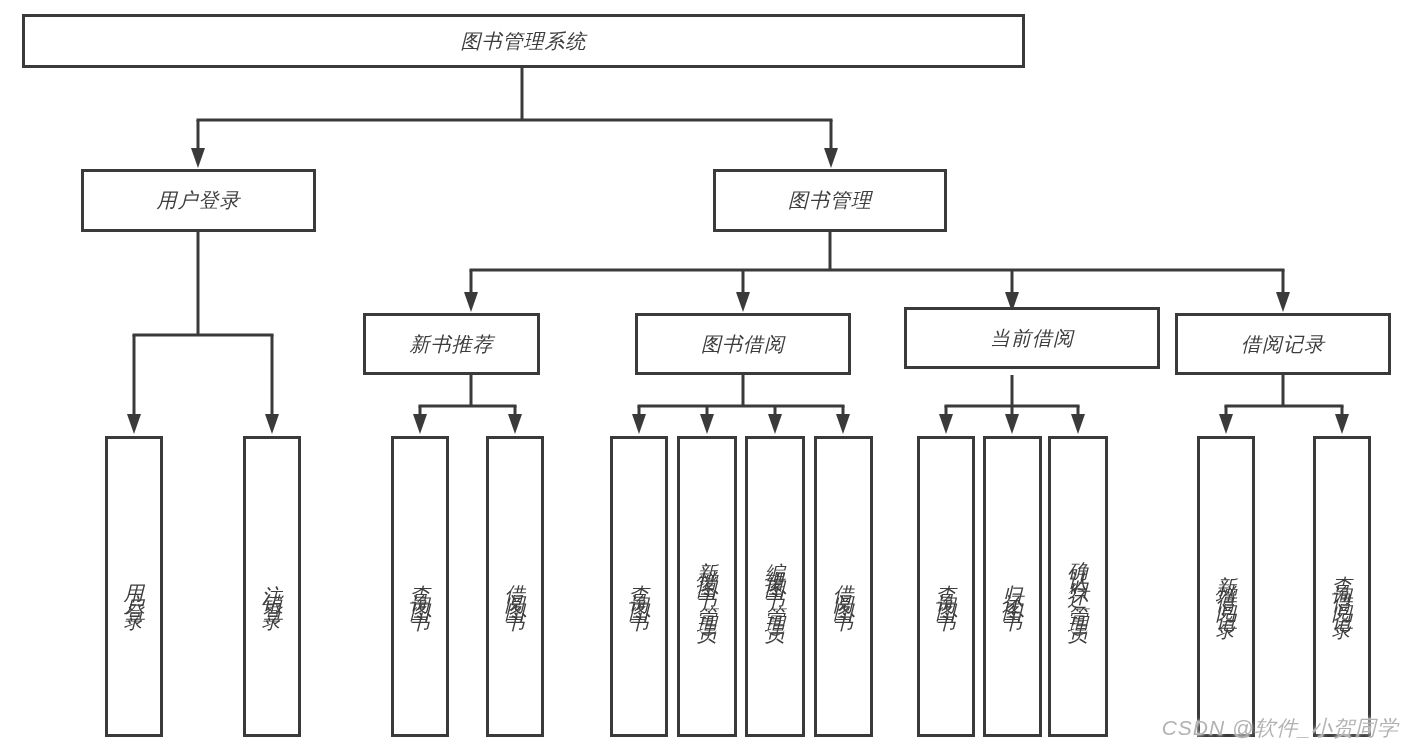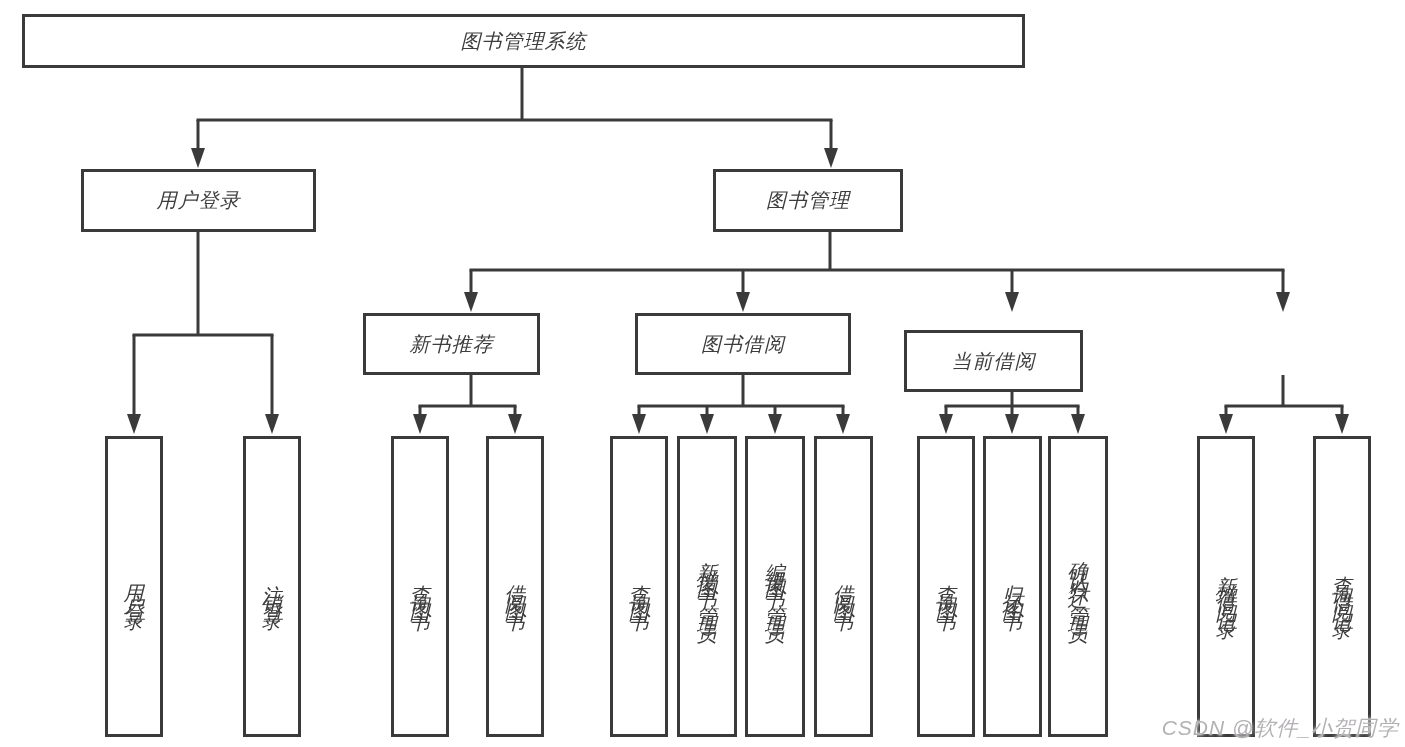--- a/index.html
+++ b/index.html
@@ -104,32 +104,35 @@
       <polygon points="1335,414 1349,414 1342,434" fill="#3a3a3a"></polygon>
     </svg>
 
   <div class="hnode" style="left:22px;top:14px;width:1003px;height:54px">
     <span>图书管理系统</span>
   </div>
 
   <div class="hnode" style="left:81px;top:169px;width:235px;height:63px">
     <span>用户登录</span>
   </div>
-  <div class="hnode" style="left:713px;top:169px;width:190px;height:63px">
+  <div class="hnode" style="left:713px;top:169px;width:234px;height:63px">
     <span>图书管理</span>
   </div>
 
   <div class="hnode" style="left:363px;top:313px;width:177px;height:62px">
     <span>新书推荐</span>
   </div>
   <div class="hnode" style="left:635px;top:313px;width:216px;height:62px">
     <span>图书借阅</span>
   </div>
-  <div class="hnode" style="left:904px;top:330px;width:179px;height:62px">
+  <div class="hnode" style="left:904px;top:307px;width:256px;height:62px">
     <span>当前借阅</span>
+  </div>
+  <div class="hnode" style="left:1175px;top:313px;width:216px;height:62px">
+    <span>借阅记录</span>
   </div>
 
   <div class="leaf" style="left:105px;width:58px">
     <span class="vlabel">用户登录</span>
   </div>
   <div class="leaf" style="left:243px;width:58px">
     <span class="vlabel">注销登录</span>
   </div>
   <div class="leaf" style="left:391px;width:58px">
     <span class="vlabel">查询图书</span>

